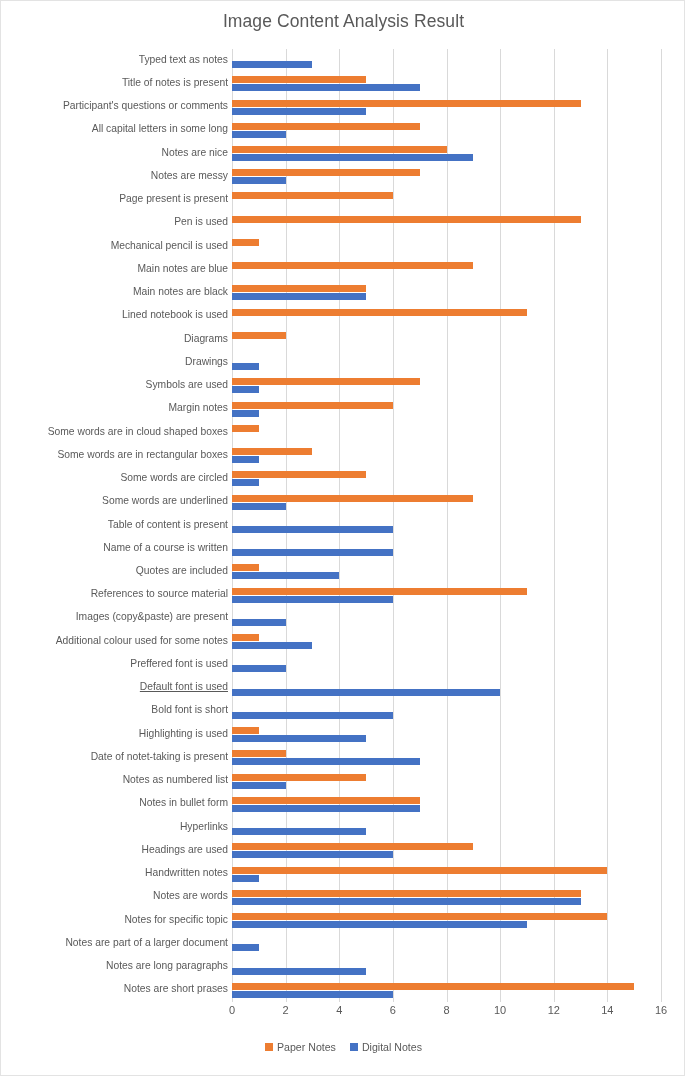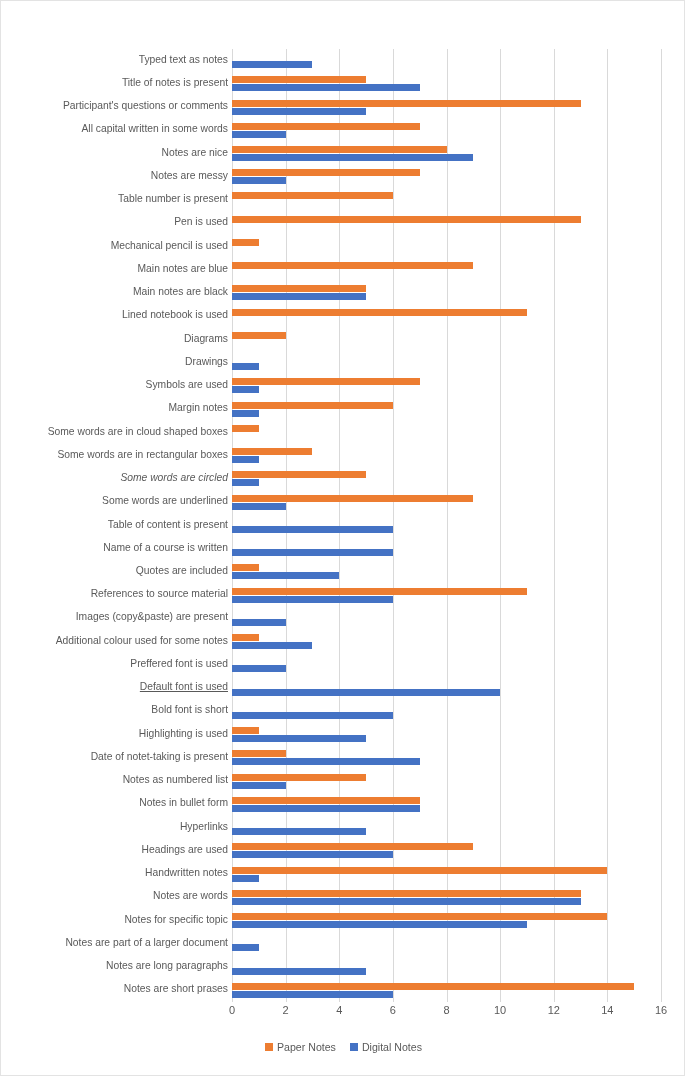--- a/index.html
+++ b/index.html
@@ -138,42 +138,43 @@
     font-size: 10.6px;
     color: #595959;
     white-space: nowrap;
   }
 </style>
 </head>
 <body>
 
 <div id="chart-frame">
 
+  <div id="chart-title">Image Content Analysis Result</div>
 
   <div id="plot-wrap">
     <div id="category-axis">
         <div class="cat-label" style="top: 5.62195px;">Typed text as notes</div>
         <div class="cat-label" style="top: 28.8659px;">Title of notes is present</div>
         <div class="cat-label" style="top: 52.1098px;">Participant's questions or comments</div>
-        <div class="cat-label" style="top: 75.3537px;">All capital written in some words</div>
+        <div class="cat-label" style="top: 75.3537px;">All capital letters in some long</div>
         <div class="cat-label" style="top: 98.5976px;">Notes are nice</div>
         <div class="cat-label" style="top: 121.841px;">Notes are messy</div>
-        <div class="cat-label" style="top: 145.085px;">Table number is present</div>
+        <div class="cat-label" style="top: 145.085px;">Page present is present</div>
         <div class="cat-label" style="top: 168.329px;">Pen is used</div>
         <div class="cat-label" style="top: 191.573px;">Mechanical pencil is used</div>
         <div class="cat-label" style="top: 214.817px;">Main notes are blue</div>
         <div class="cat-label" style="top: 238.061px;">Main notes are black</div>
         <div class="cat-label" style="top: 261.305px;">Lined notebook is used</div>
         <div class="cat-label" style="top: 284.549px;">Diagrams</div>
         <div class="cat-label" style="top: 307.793px;">Drawings</div>
         <div class="cat-label" style="top: 331.037px;">Symbols are used</div>
         <div class="cat-label" style="top: 354.28px;">Margin notes</div>
         <div class="cat-label" style="top: 377.524px;">Some words are in cloud shaped boxes</div>
         <div class="cat-label" style="top: 400.768px;">Some words are in rectangular boxes</div>
-        <div class="cat-label" style="top: 424.012px; font-style: italic;">Some words are circled</div>
+        <div class="cat-label" style="top: 424.012px;">Some words are circled</div>
         <div class="cat-label" style="top: 447.256px; text-align: right;">Some words are underlined</div>
         <div class="cat-label" style="top: 470.5px;">Table of content is present</div>
         <div class="cat-label" style="top: 493.744px;">Name of a course is written</div>
         <div class="cat-label" style="top: 516.988px;">Quotes are included</div>
         <div class="cat-label" style="top: 540.232px;">References to source material</div>
         <div class="cat-label" style="top: 563.476px;">Images (copy&amp;paste) are present</div>
         <div class="cat-label" style="top: 586.72px;">Additional colour used for some notes</div>
         <div class="cat-label" style="top: 609.963px;">Preffered font is used</div>
         <div class="cat-label" style="top: 633.207px; text-decoration: underline;">Default font is used</div>
         <div class="cat-label" style="top: 656.451px;">Bold font is short</div>

